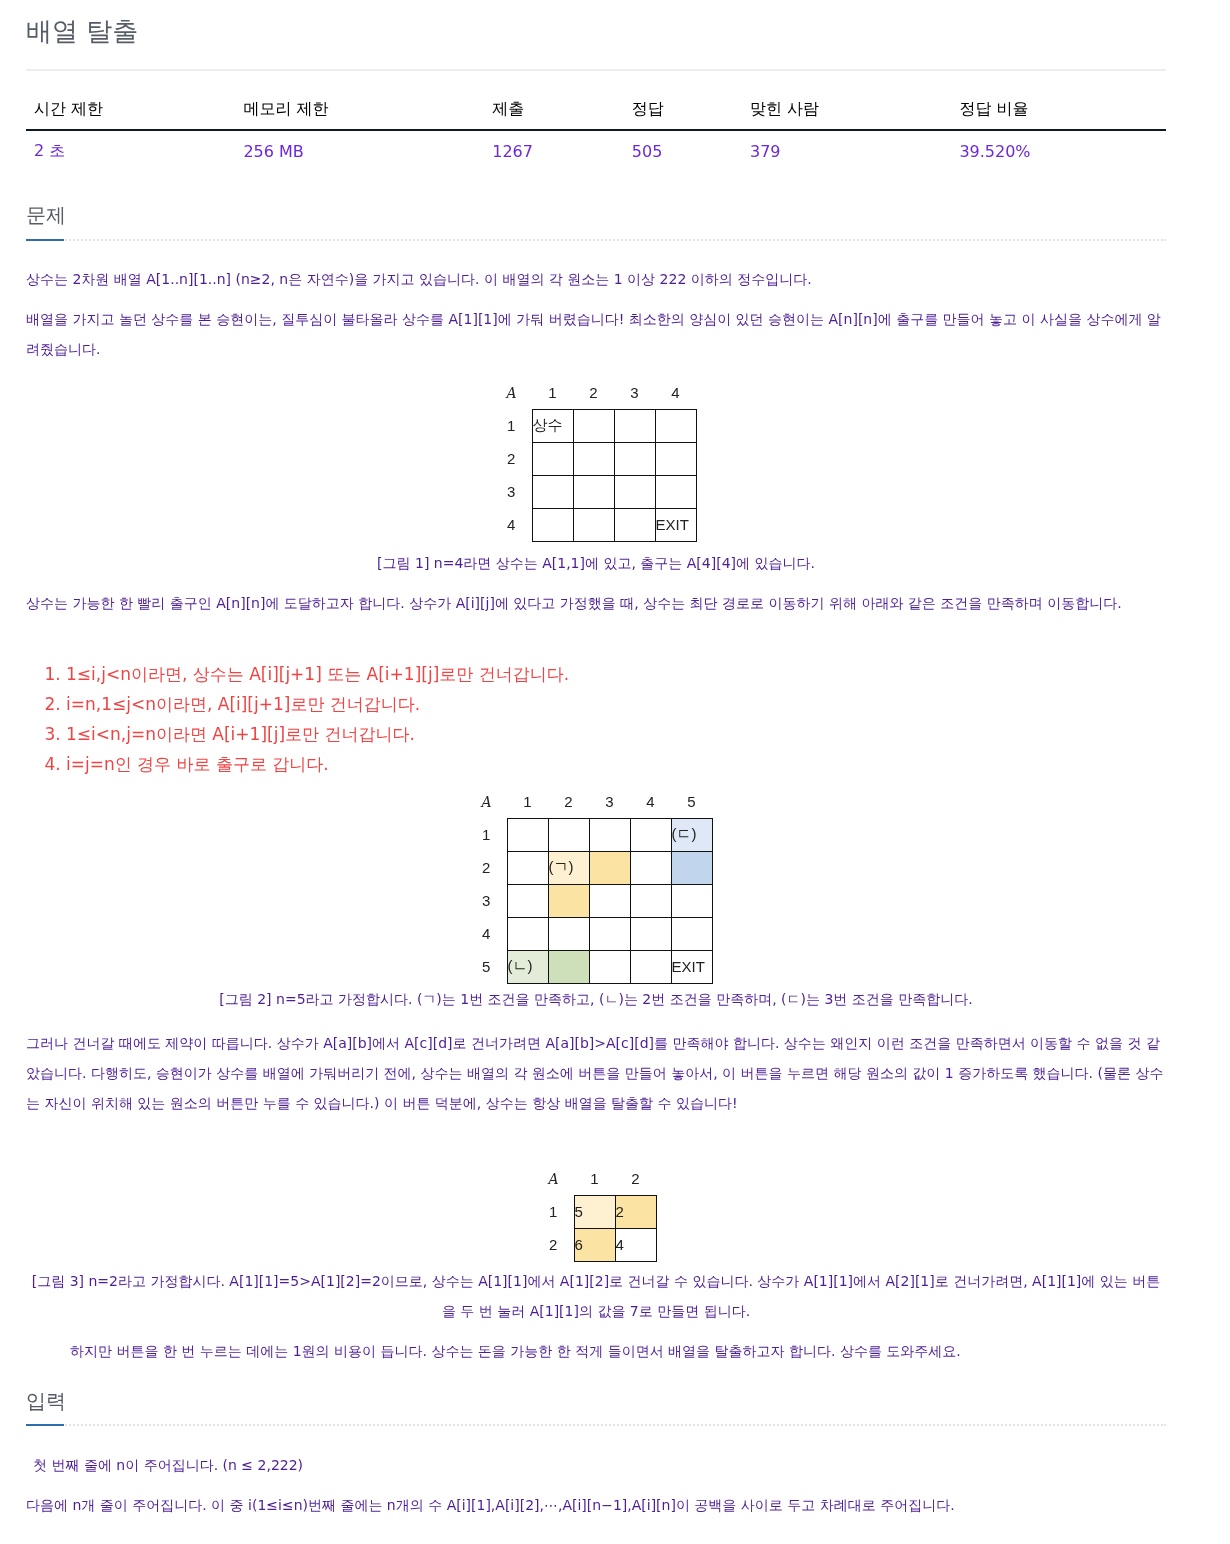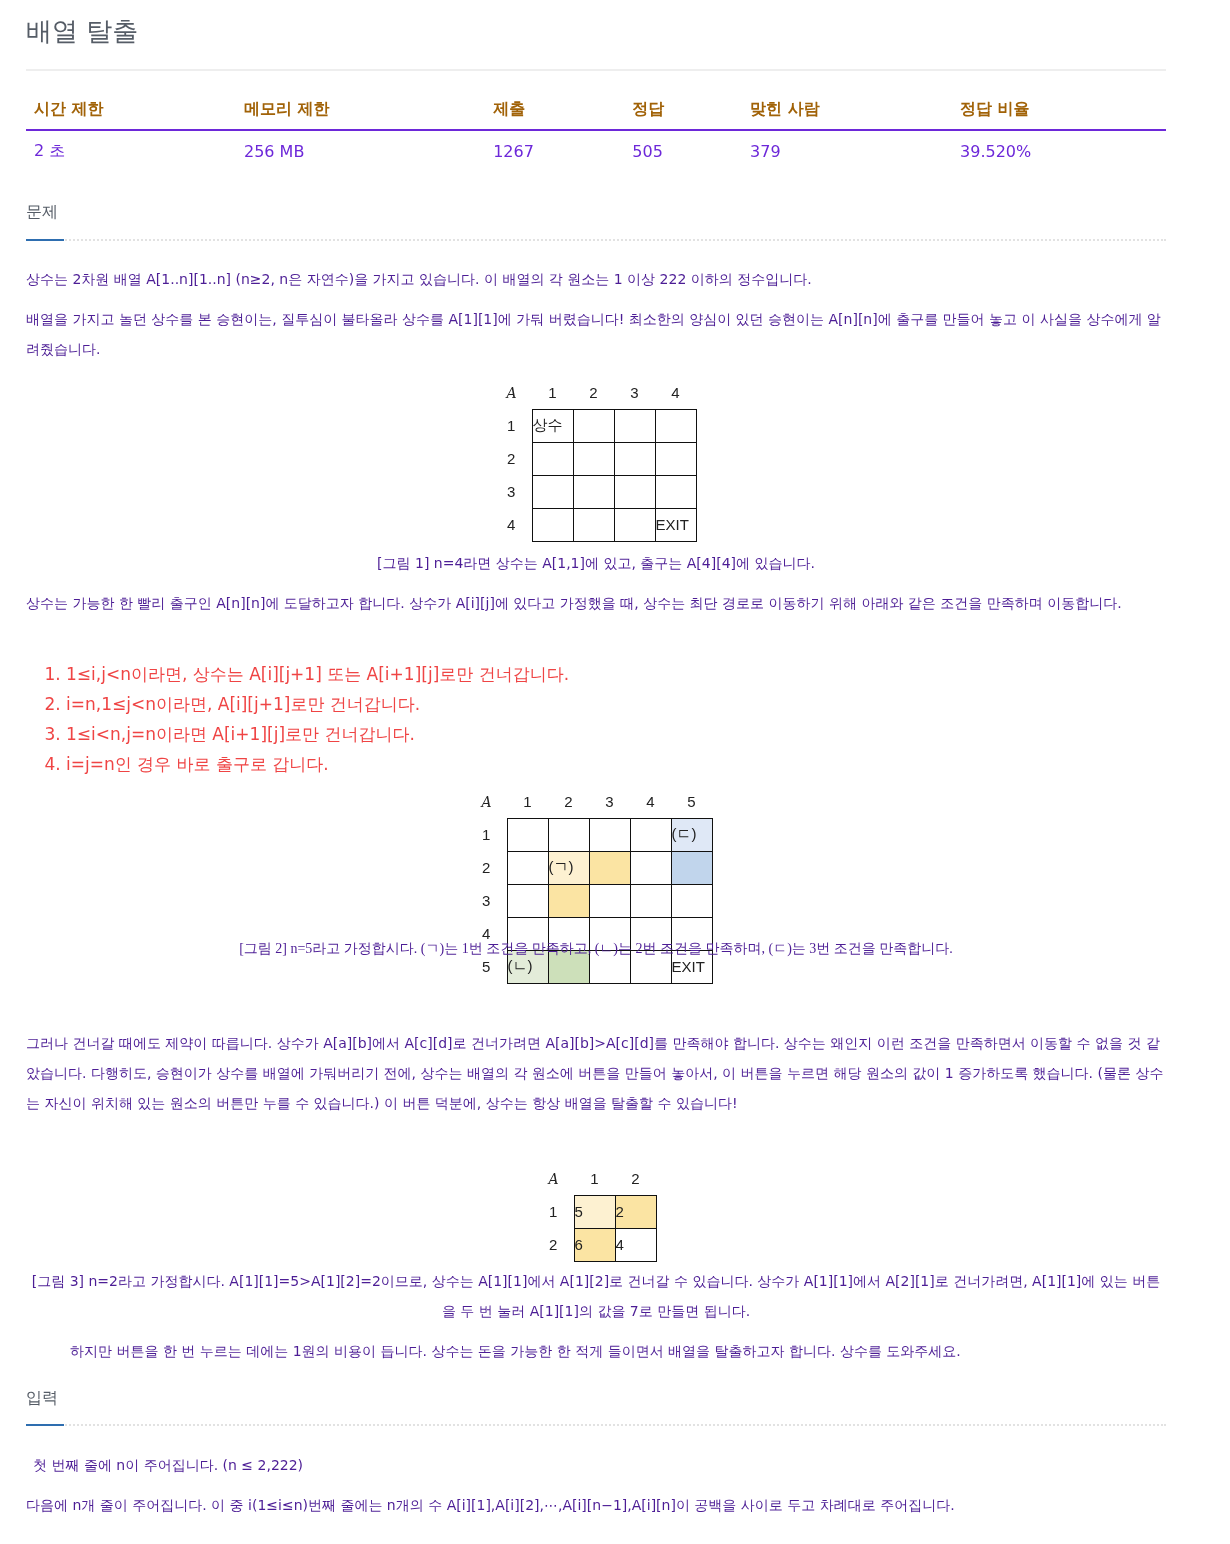--- a/index.html
+++ b/index.html
@@ -7,23 +7,23 @@
     width: 1230px; height: 1544px; background: #ffffff;
     font-family: "DejaVu Sans", "Liberation Sans", sans-serif;
     color: #333; overflow: hidden;
   }
   .page-title {
     position: absolute; left: 26px; top: 14px;
     font-size: 26px; color: #555c66; font-weight: normal;
   }
   .title-rule { position: absolute; left: 26px; top: 69px; width: 1140px; height: 2px; background: #eeeeee; }
   table.info { position: absolute; left: 26px; top: 92px; width: 1140px; border-collapse: collapse; font-size: 16px; }
-  table.info th { text-align: left; font-weight: bold; color: #a16207; padding: 6px 8px 8px 8px; height: 38px; border-bottom: 2px solid #6d28d9; }
+  table.info th { text-align: left; font-weight: normal; color: #000000; padding: 6px 8px 8px 8px; height: 38px; border-bottom: 2px solid #0f172a; }
   table.info td { text-align: left; color: #6d28d9; padding: 8px 8px; height: 42px; }
-  .section-head { position: absolute; left: 26px; font-size: 16px; color: #555c66; font-family: Liberation Mono, monospace; }
+  .section-head { position: absolute; left: 26px; font-size: 20px; color: #555c66; font-family: Liberation Mono, monospace; }
   .section-rule { position: absolute; left: 26px; width: 1140px; height: 0; border-bottom: 2px dotted #e2e2e2; }
   .section-rule .accent { position: absolute; left: 0; top: 0; width: 38px; height: 2px; background: #2e6eb0; }
   .p { position: absolute; left: 26px; width: 1140px; font-size: 14px; line-height: 30px; color: #4c1d95; }
   .center { text-align: center; }
   ol.rules { position: absolute; left: 26px; top: 659px; width: 1140px; font-size: 17px; line-height: 30px; color: #ef4444; padding-left: 40px; }
   .grid { position: absolute; border-collapse: collapse; font-family: "Liberation Sans", sans-serif; font-size: 15px; color: #222; }
   .grid td.cell { border: 1.5px solid #111; width: 41px; height: 33px; text-align: left; vertical-align: middle; }
   .grid td.lbl { width: 41px; height: 33px; text-align: center; vertical-align: middle; border: none; font-size: 15px; }
   .grid td.corner { font-style: italic; font-family: "DejaVu Serif", serif; font-size: 14px; }
   .c-y1 { background: #fdf1d1; }
@@ -165,21 +165,21 @@
   <tr>
     <td class="lbl">5</td>
     <td class="cell c-g1">(ㄴ)</td>
     <td class="cell c-g2"></td>
     <td class="cell"></td>
     <td class="cell"></td>
     <td class="cell">EXIT</td>
   </tr>
 </tbody>
   </table>
-<div class="p center" style="top:934px;font-family:Liberation Serif, serif;">[그림 2] n=5라고 가정합시다. (ㄱ)는 1번 조건을 만족하고, (ㄴ)는 2번 조건을 만족하며, (ㄷ)는 3번 조건을 만족합니다.</div>
+<div class="p center" style="top:984px;">[그림 2] n=5라고 가정합시다. (ㄱ)는 1번 조건을 만족하고, (ㄴ)는 2번 조건을 만족하며, (ㄷ)는 3번 조건을 만족합니다.</div>
 
 <div class="p" style="top:1028px;">그러나 건너갈 때에도 제약이 따릅니다. 상수가 A[a][b]에서 A[c][d]로 건너가려면 A[a][b]&gt;A[c][d]를 만족해야 합니다. 상수는 왜인지 이런 조건을 만족하면서 이동할 수 없을 것 같았습니다. 다행히도, 승현이가 상수를 배열에 가둬버리기 전에, 상수는 배열의 각 원소에 버튼을 만들어 놓아서, 이 버튼을 누르면 해당 원소의 값이 1 증가하도록 했습니다. (물론 상수는 자신이 위치해 있는 원소의 버튼만 누를 수 있습니다.) 이 버튼 덕분에, 상수는 항상 배열을 탈출할 수 있습니다!</div>
 
 <table class="grid" style="left:533px; top:1162px;">
   <tbody>
       <tr>
     <td class="lbl corner">A</td>
     <td class="lbl">1</td>
     <td class="lbl">2</td>
   </tr>

